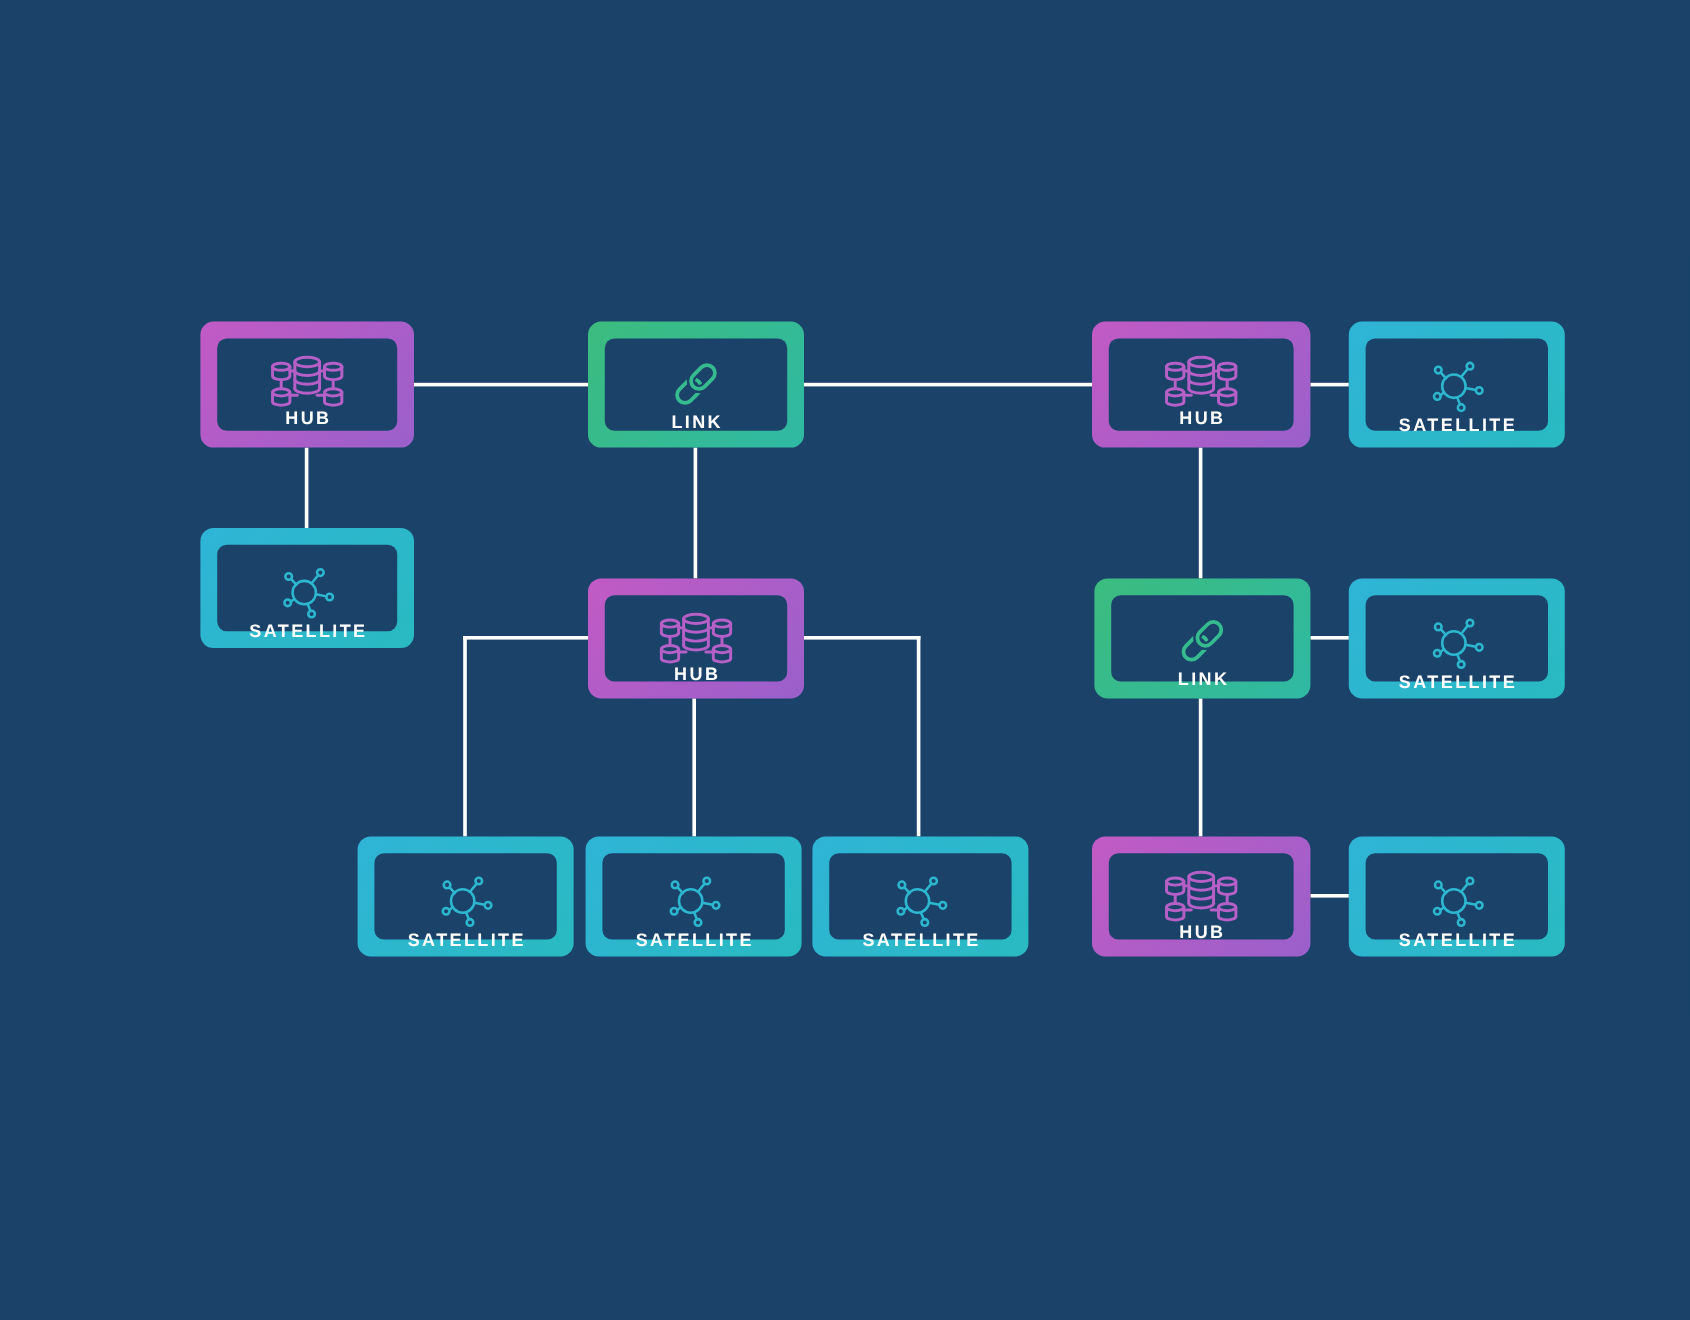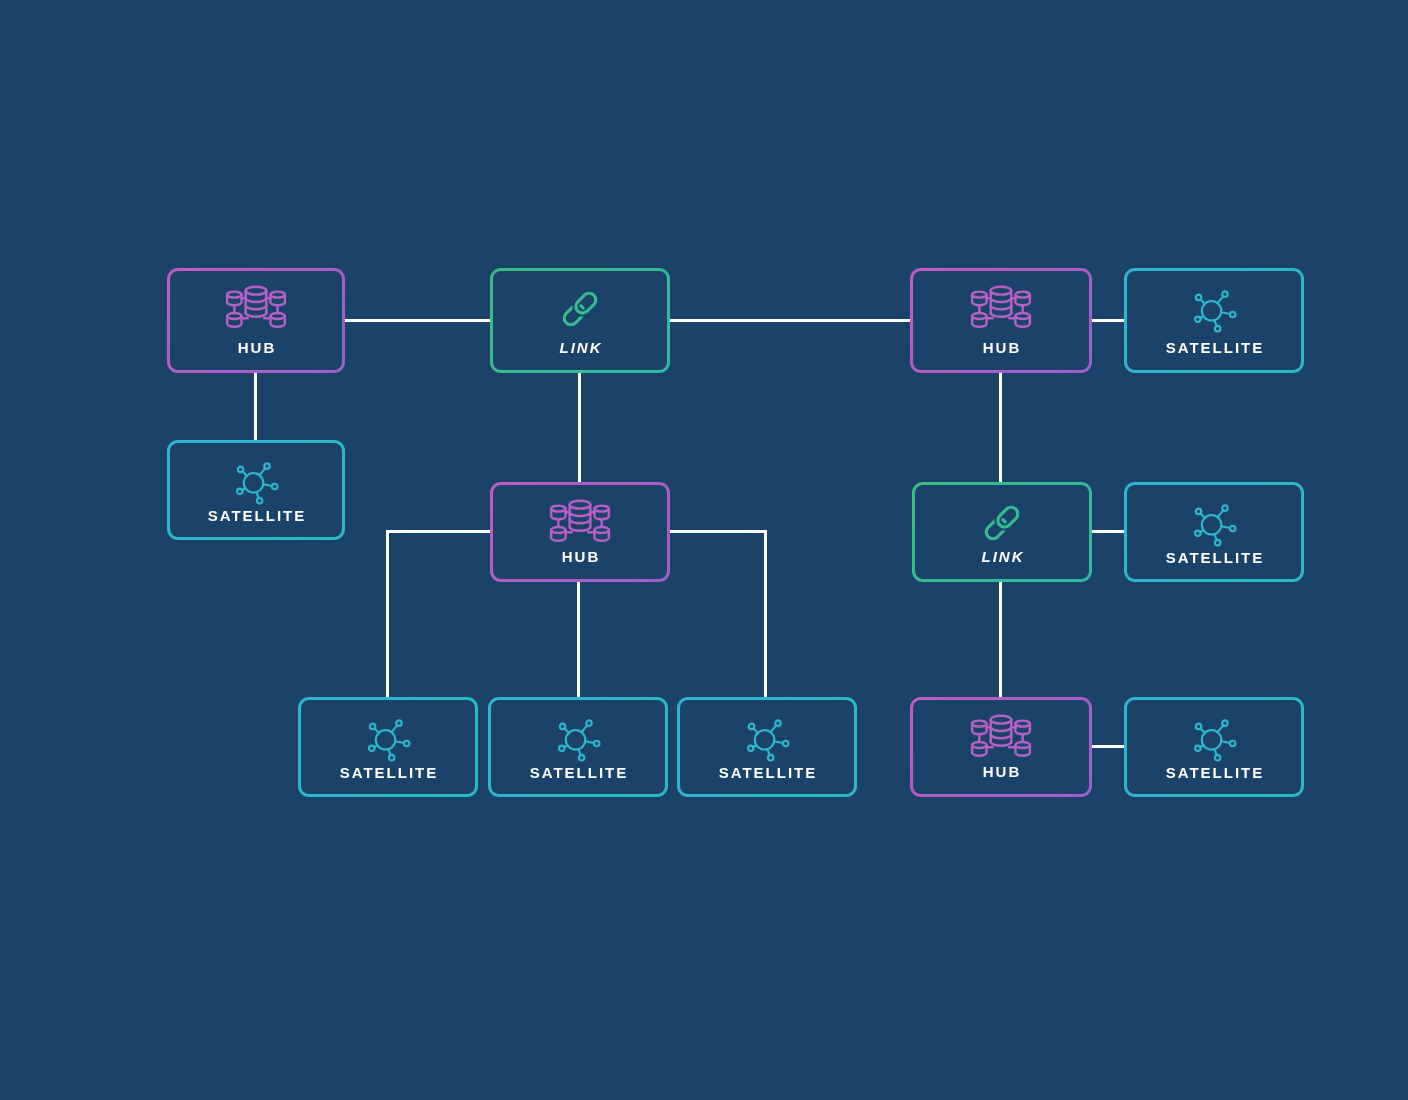--- a/index.html
+++ b/index.html
@@ -13,23 +13,23 @@
   html,body{width:1408px;height:1100px;background:var(--bg);overflow:hidden;}
   body{font-family:"Liberation Sans","DejaVu Sans",sans-serif;}
   .canvas{position:relative;width:1408px;height:1100px;background:var(--bg);}
 
   
   .edge{position:absolute;background:var(--line);}
   .edge.h{height:3px;}
   .edge.v{width:3px;}
 
   
-  .node{position:absolute;border-radius:11px;padding:3px;text-align:center;}
+  .node{position:absolute;border-radius:11px;padding:14px;text-align:center;}
   .node.hub{background:linear-gradient(135deg,var(--purple-a),var(--purple-b));}
-  .node.link{background:linear-gradient(135deg,var(--green-a),var(--green-b));font-style:italic;}
+  .node.link{background:linear-gradient(135deg,var(--green-a),var(--green-b));}
   .node.satellite{background:linear-gradient(135deg,var(--cyan-a),var(--cyan-b));}
   .node-inner{
     width:100%;height:100%;border-radius:8px;background:var(--bg);
     display:flex;flex-direction:column;align-items:center;justify-content:space-between;
     padding:13px 6px 15px 6px;
   }
   .icon{flex:0 0 auto;display:block;}
   .node.hub .icon{color:#b55fc7;width:66px;height:46px;}
   .node.link .icon{color:#35bb8d;width:52px;height:50px;}
   .node.satellite .icon{color:#2cb7cf;width:56px;height:52px;}

